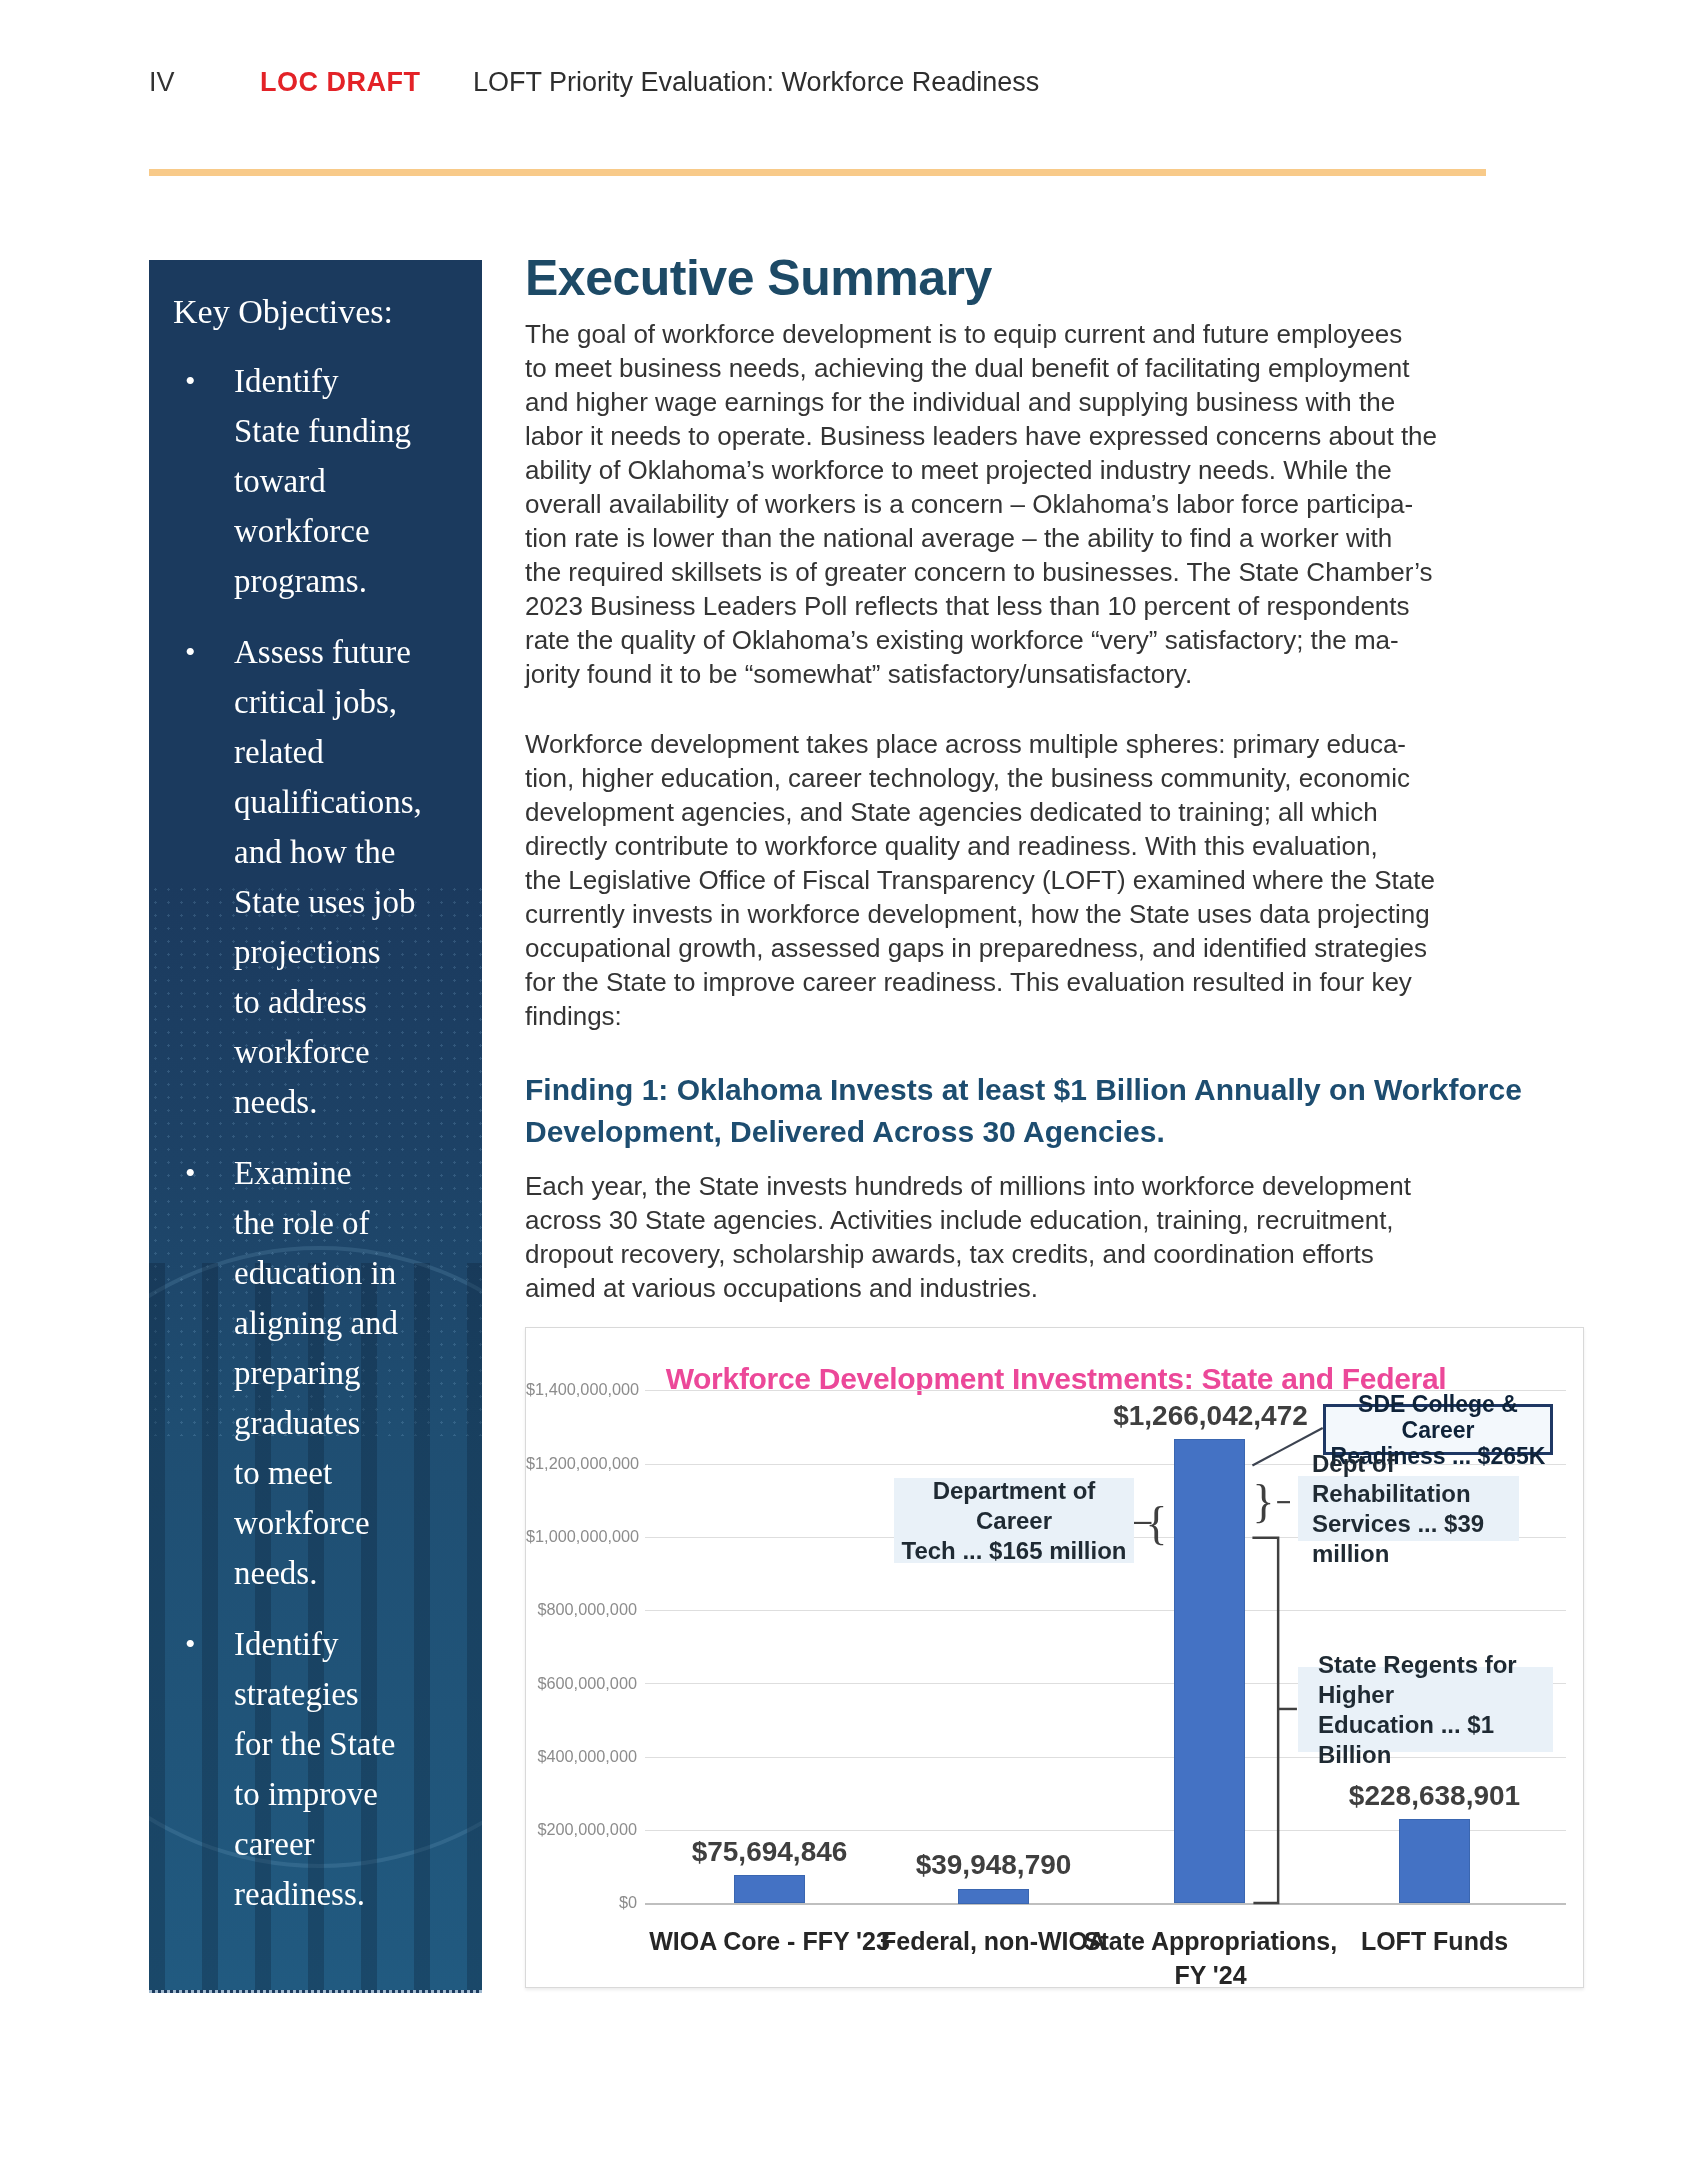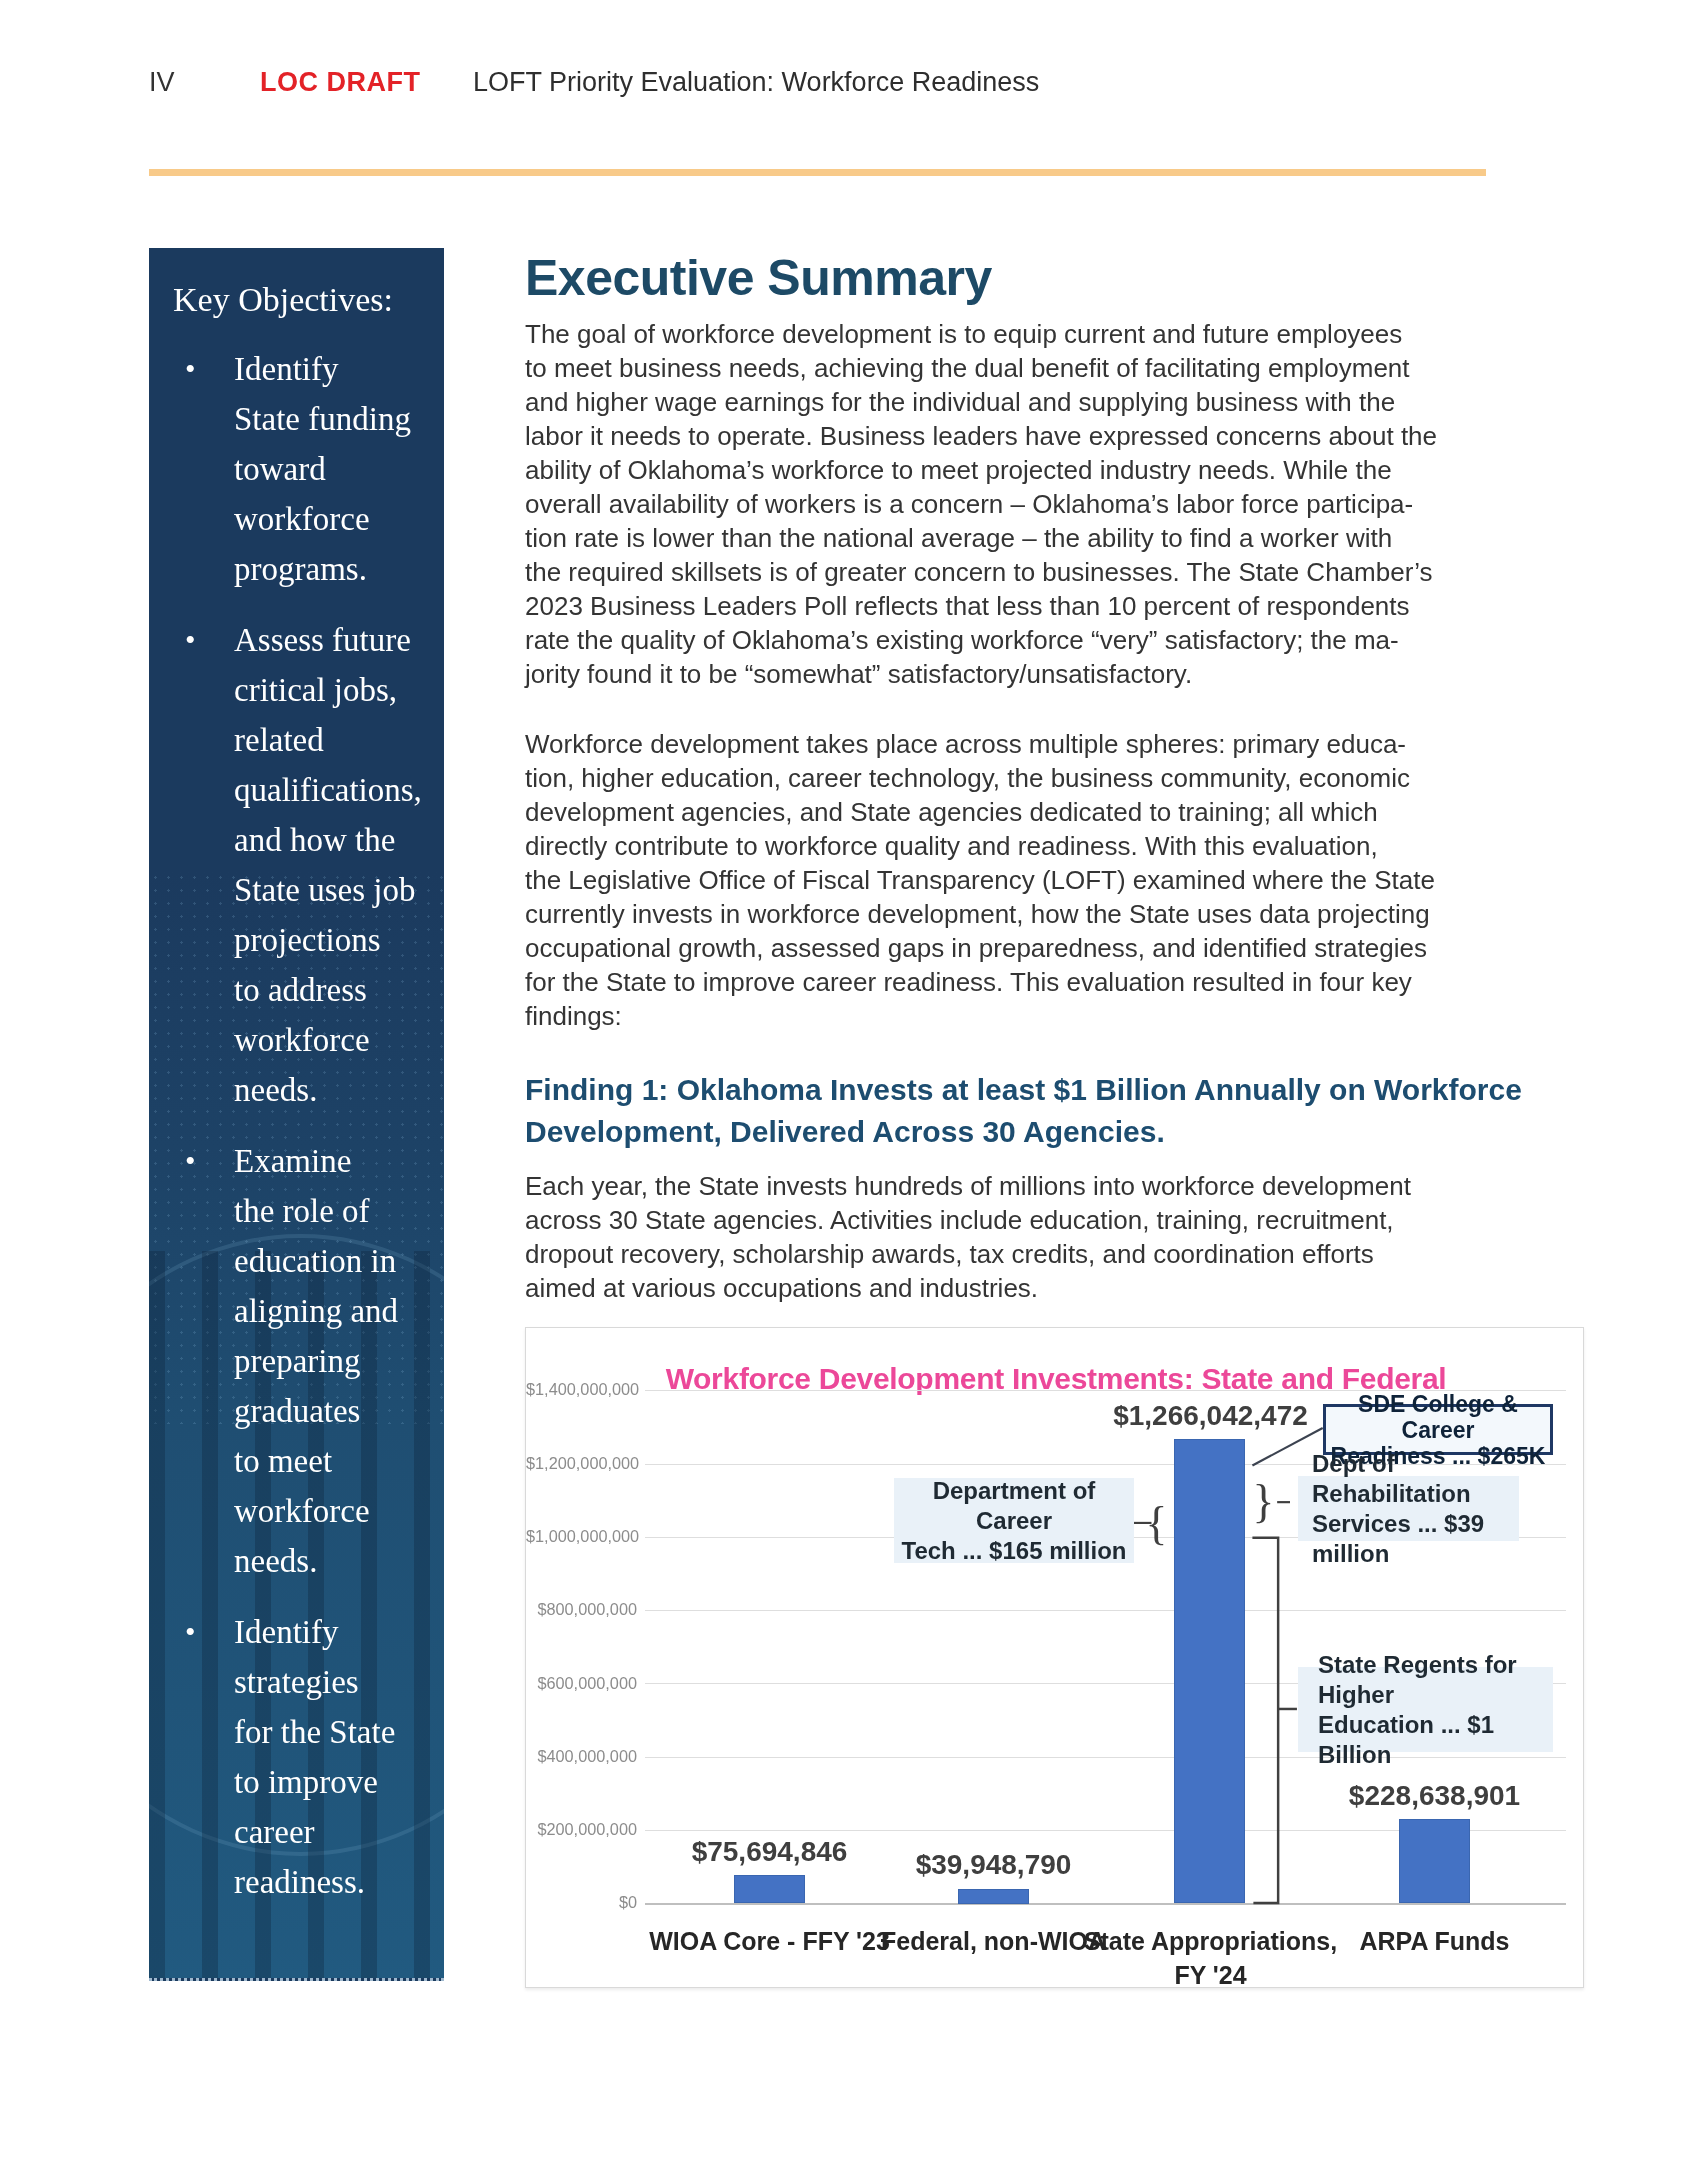--- a/index.html
+++ b/index.html
@@ -7,21 +7,21 @@
         font-family:"Liberation Sans",sans-serif;}
 
   
   .hdr-item{position:absolute;top:67px;font-size:27px;color:#333;white-space:nowrap;}
   #page-number{left:149px;}
   #draft-label{left:260px;color:#e32227;font-weight:bold;letter-spacing:0.5px;}
   #header-title{left:473px;color:#2e2e2e;}
   #gold-rule{position:absolute;left:149px;top:169px;width:1337px;height:7px;background:#f8ca89;}
 
   
-  #sidebar{position:absolute;left:149px;top:248px;width:295px;height:1733px;overflow:hidden;
+  #sidebar{position:absolute;left:149px;top:260px;width:333px;height:1733px;overflow:hidden;
     background:linear-gradient(180deg,#1b3a5e 0%,#1b3a5e 36%,#1d4266 52%,#1f4e72 68%,#215a80 100%);
     border-bottom:3px dotted rgba(205,228,246,0.75);box-sizing:border-box;}
   #sidebar .dome-arc{position:absolute;left:-45%;top:57%;width:190%;height:614px;
     border:4px solid rgba(130,180,212,0.18);border-radius:50%;}
   #sidebar .dots{position:absolute;left:0;top:36%;width:100%;height:32%;opacity:.4;
     background-image:radial-gradient(rgba(150,200,235,0.45) 1.1px,transparent 1.4px);
     background-size:13px 13px;}
   #sidebar .columns{position:absolute;left:0;bottom:0;width:100%;height:42%;
     background:repeating-linear-gradient(90deg,rgba(10,30,52,0.30) 0 16px,rgba(10,30,52,0) 16px 53px);}
   #sidebar-content{position:relative;z-index:2;padding:30px 24px 0 24px;
@@ -183,21 +183,21 @@
         <div class="xlab" style="left: 95px;">WIOA Core - FFY '23</div>
         <div class="bar" style="left: 432px; top: 561px; width: 71px; height: 14.6px; background: rgb(68, 114, 196);"></div>
         <div class="vlab" style="left: 329px; top: 521px;">$39,948,790</div>
         <div class="xlab" style="left: 319px;">Federal, non-WIOA</div>
         <div class="bar" style="left: 648px; top: 111px; width: 71px; height: 464px; background: rgb(68, 114, 196);"></div>
         <div class="vlab" style="left: 546px; top: 72px;">$1,266,042,472</div>
         <div class="xlab" style="left: 536px;">State Appropriations,
 FY '24</div>
         <div class="bar" style="left: 873px; top: 491px; width: 71px; height: 84px; background: rgb(68, 114, 196);"></div>
         <div class="vlab" style="left: 770px; top: 452px;">$228,638,901</div>
-        <div class="xlab" style="left: 760px;">ARPA Funds</div>
+        <div class="xlab" style="left: 760px;">LOFT Funds</div>
       </div>
 
     <svg width="1059" height="661" viewBox="0 0 1070 668">
 
       <line x1="734" y1="139" x2="805" y2="101" stroke="#3c4350" stroke-width="2.2"></line>
 
       <text x="734" y="191" font-size="46" fill="#3f3f3f" font-family="Liberation Serif, serif">}</text>
       <line x1="759" y1="176" x2="772" y2="176" stroke="#3f3f3f" stroke-width="2.2"></line>
 
       <line x1="614" y1="197" x2="632" y2="197" stroke="#3f3f3f" stroke-width="2.2"></line>

